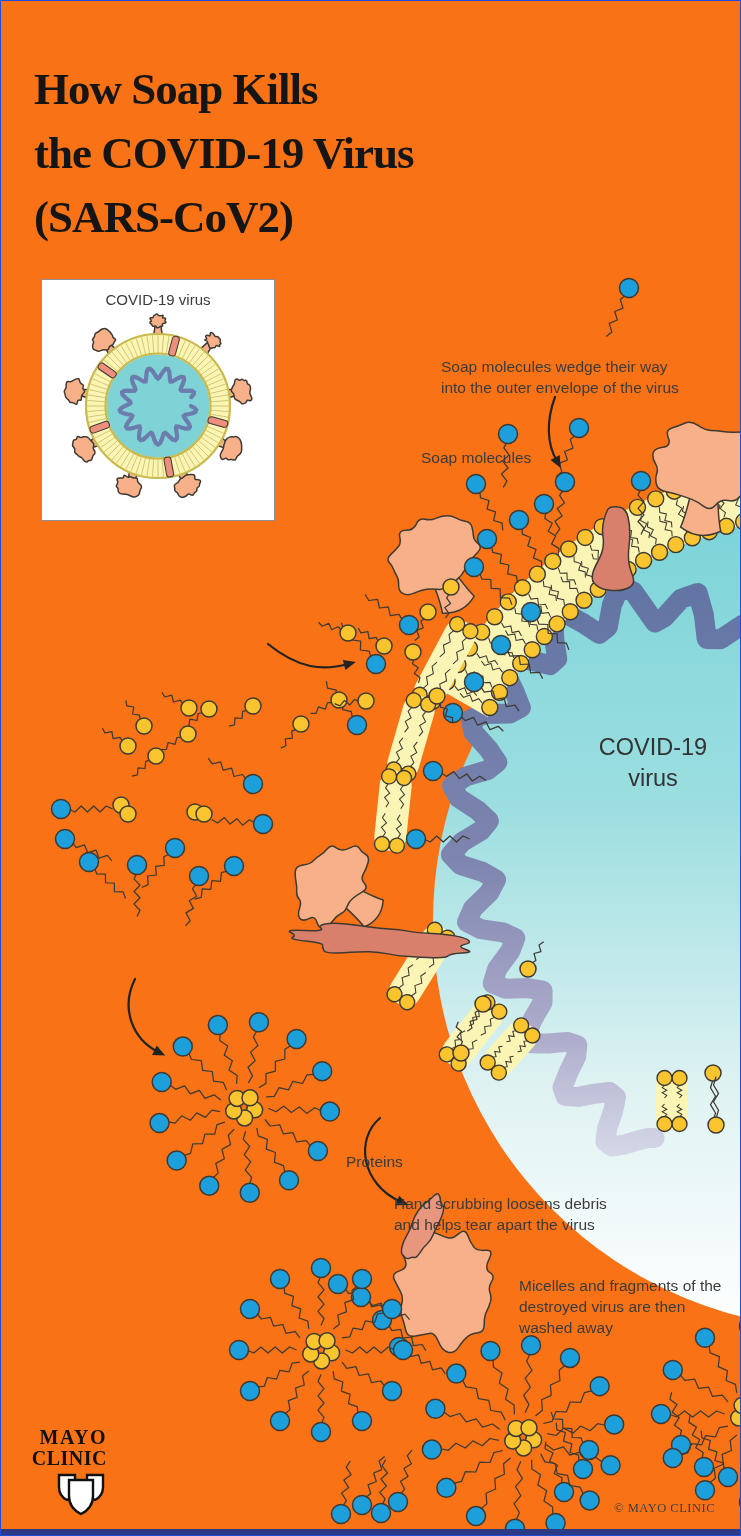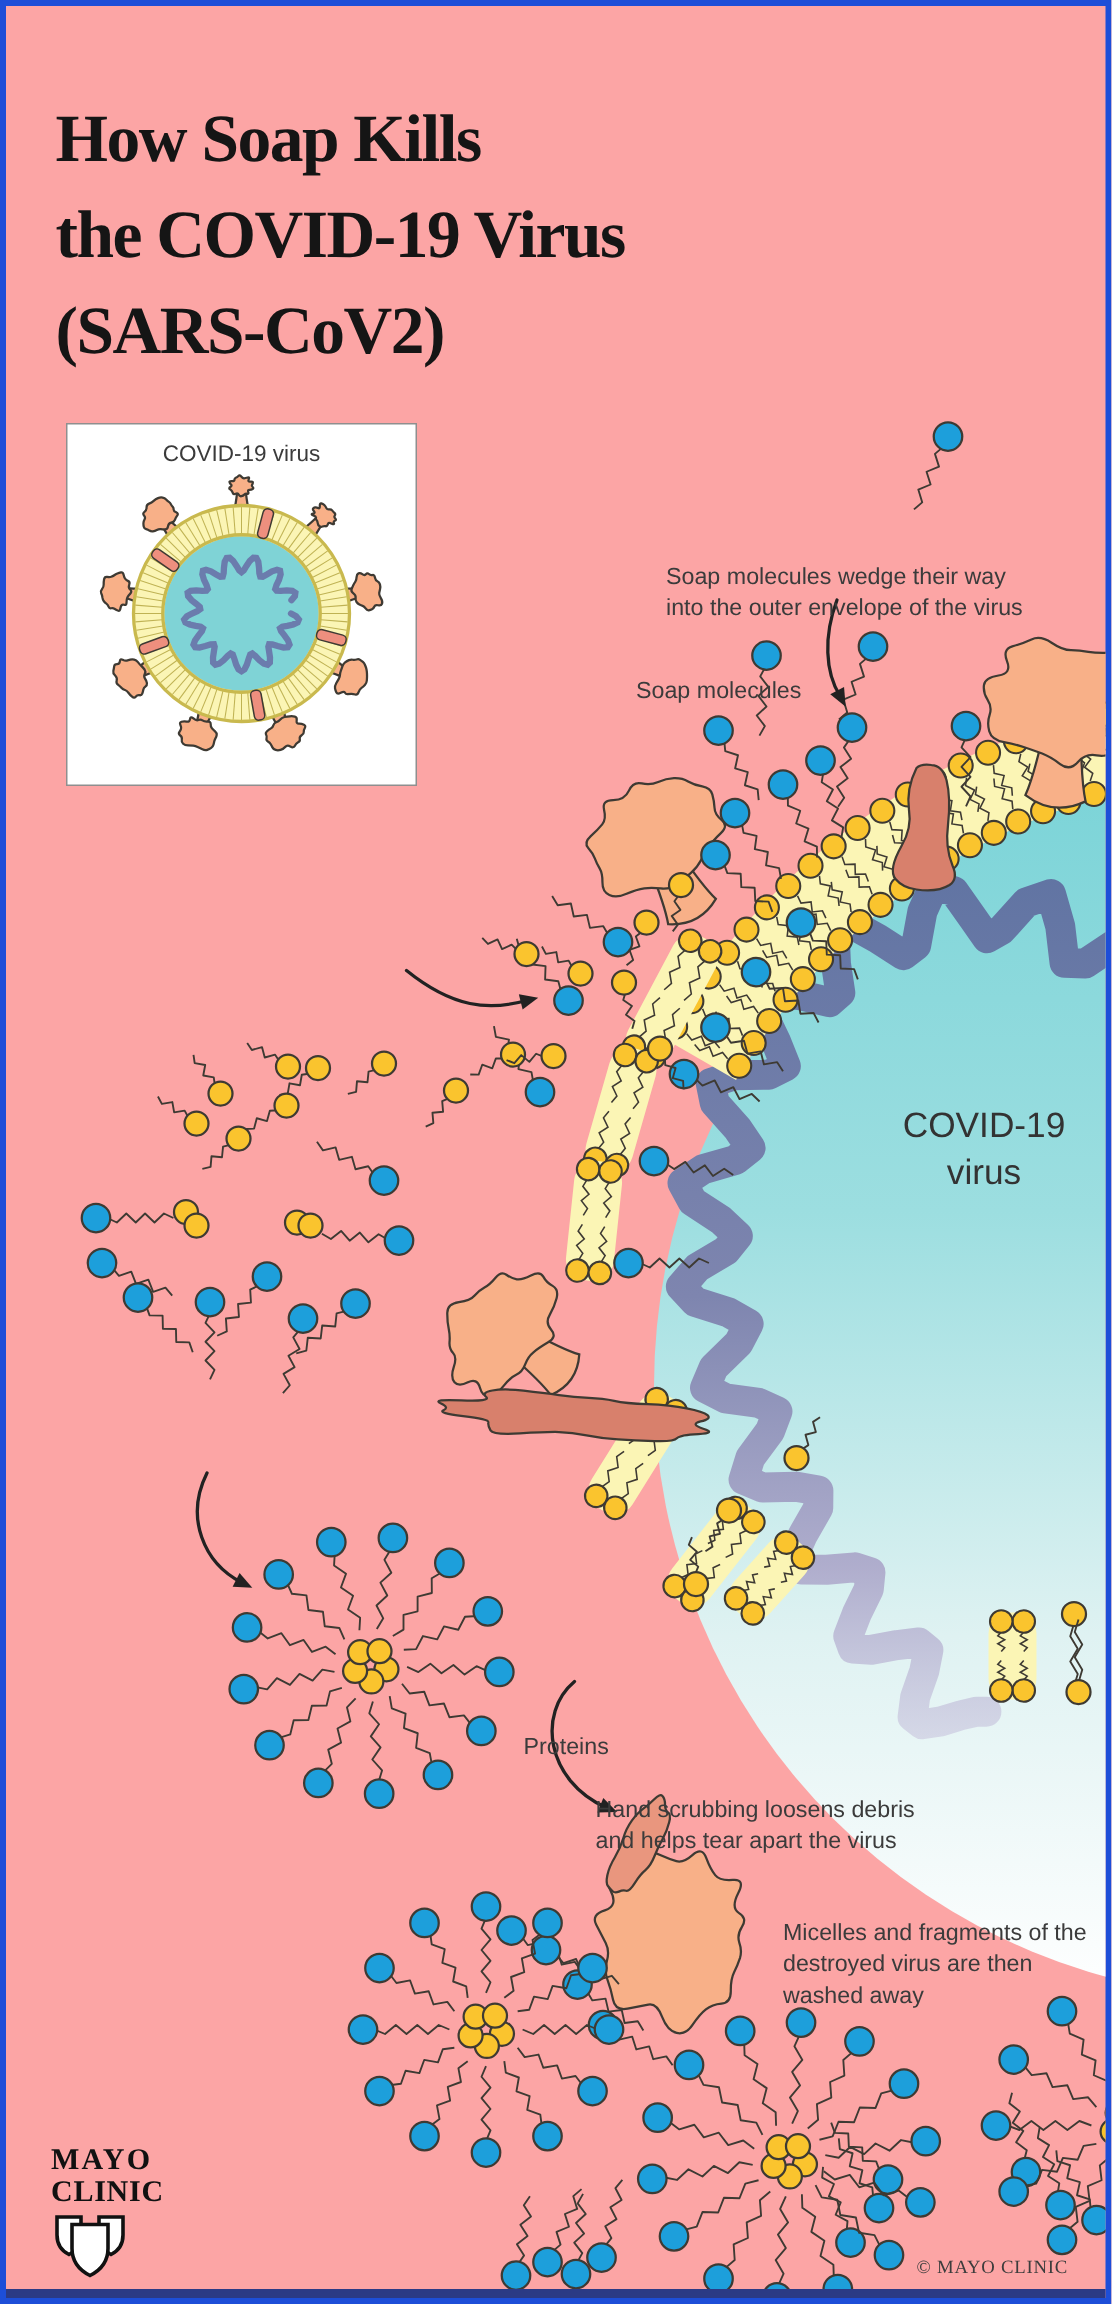--- a/index.html
+++ b/index.html
@@ -1,36 +1,36 @@
 <!DOCTYPE html>
 <html><head>
 <meta charset="utf-8">
 <style>
   html,body{margin:0;padding:0;background:#ffffff;}
-  .page{position:relative;width:741px;height:1536px;background:#fca5a5;border:4px solid #1d4ed8;
+  .page{position:relative;width:741px;height:1536px;background:#f97316;border:1px solid #1d4ed8;
         box-sizing:border-box;overflow:hidden;font-family:"Liberation Sans",sans-serif;}
   #scene{position:absolute;left:0;top:0;z-index:1;}
   .title{position:absolute;left:33px;top:26px;z-index:3;font-family:"Liberation Serif",serif;
          font-size:45px;line-height:64px;letter-spacing:-1px;color:#151515;white-space:pre-line;}
   .note{position:absolute;z-index:3;font-size:15.5px;line-height:21px;color:#3b3b3b;white-space:pre-line;}
-  #n-wedge{left:440px;top:370px;}
+  #n-wedge{left:440px;top:355px;}
   #n-soap{left:396px;top:446px;margin-left:24px;}
   #n-pries{left:99px;top:603px;}
   #n-micelles{left:59px;top:915px;}
   #n-scrub{left:393px;top:1162px;margin-top:30px;}
   #n-proteins{left:345px;top:1150px;}
   #n-washed{left:518px;top:1274px;}
   #lbl-virus{position:absolute;left:572px;top:731px;width:160px;z-index:3;text-align:center;
              font-size:23.5px;line-height:31px;color:#333;white-space:pre-line;}
   .inset{position:absolute;left:40px;top:278px;width:232px;height:240px;z-index:2;
          border:1px solid #8f8f8f;background:#fff;}
   .inset-label{position:absolute;top:11px;left:0;width:100%;text-align:center;
                font-size:15px;color:#3b3b3b;}
   #inset-svg{position:absolute;left:1px;top:22px;}
-  .mayo{position:absolute;left:30px;top:1426px;width:76px;z-index:3;text-align:left;
+  .mayo{position:absolute;left:30px;top:1426px;width:76px;z-index:3;text-align:right;
         font-family:"Liberation Serif",serif;color:#111;}
   .mayo .l1{font-size:20px;font-weight:bold;letter-spacing:1.5px;line-height:21px;}
   .mayo .l2{font-size:20px;font-weight:bold;letter-spacing:0.5px;line-height:21px;}
   .mayo svg{margin-top:3px;}
   .copyright{position:absolute;right:25px;top:1500px;z-index:3;font-family:"Liberation Serif",serif;
              font-size:12.5px;letter-spacing:0.5px;color:#3d3d3d;}
   .bottom-bar{position:absolute;left:0;bottom:0;width:741px;height:6px;z-index:4;}
 </style>
 </head>
 <body>

